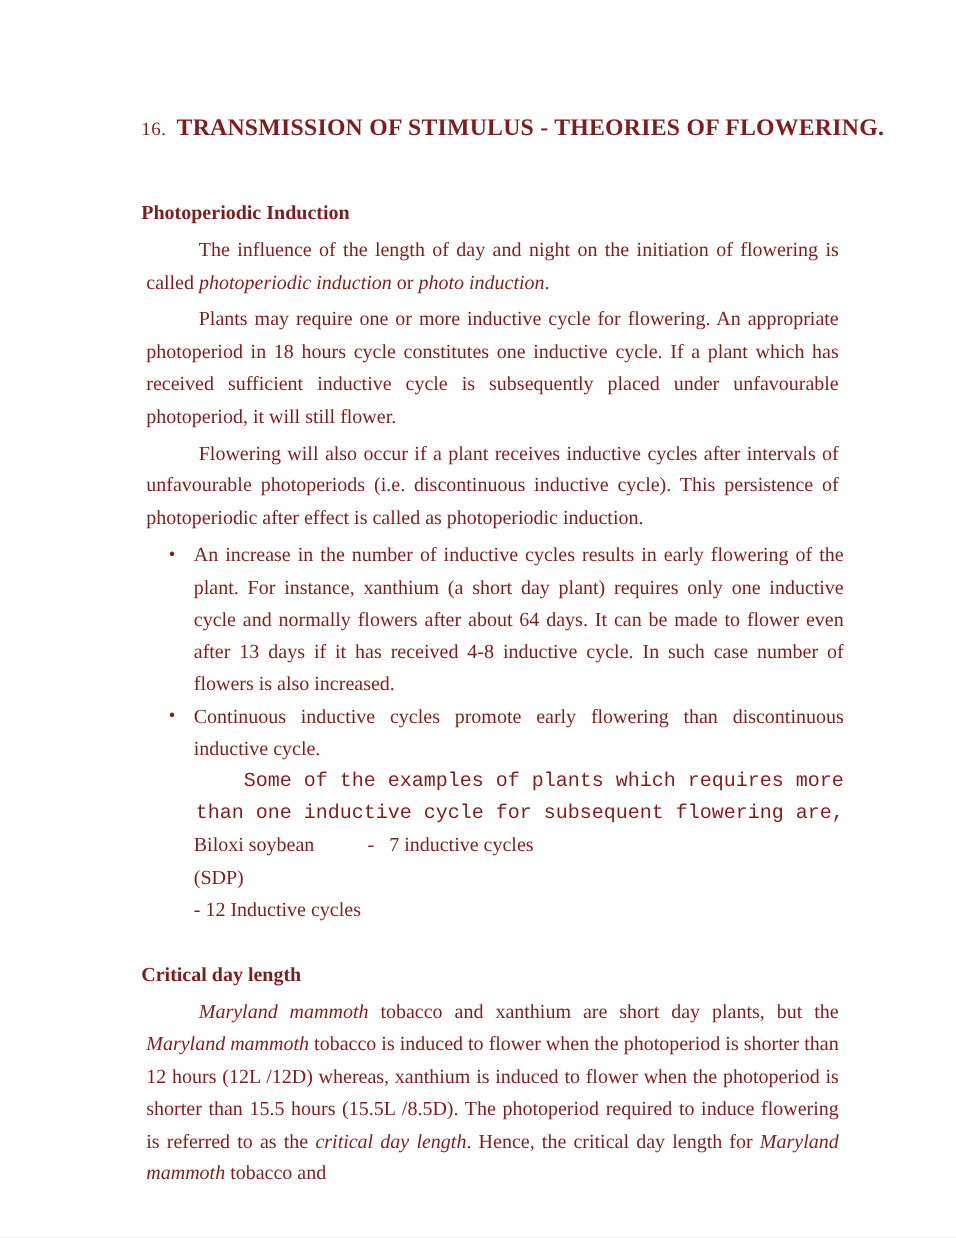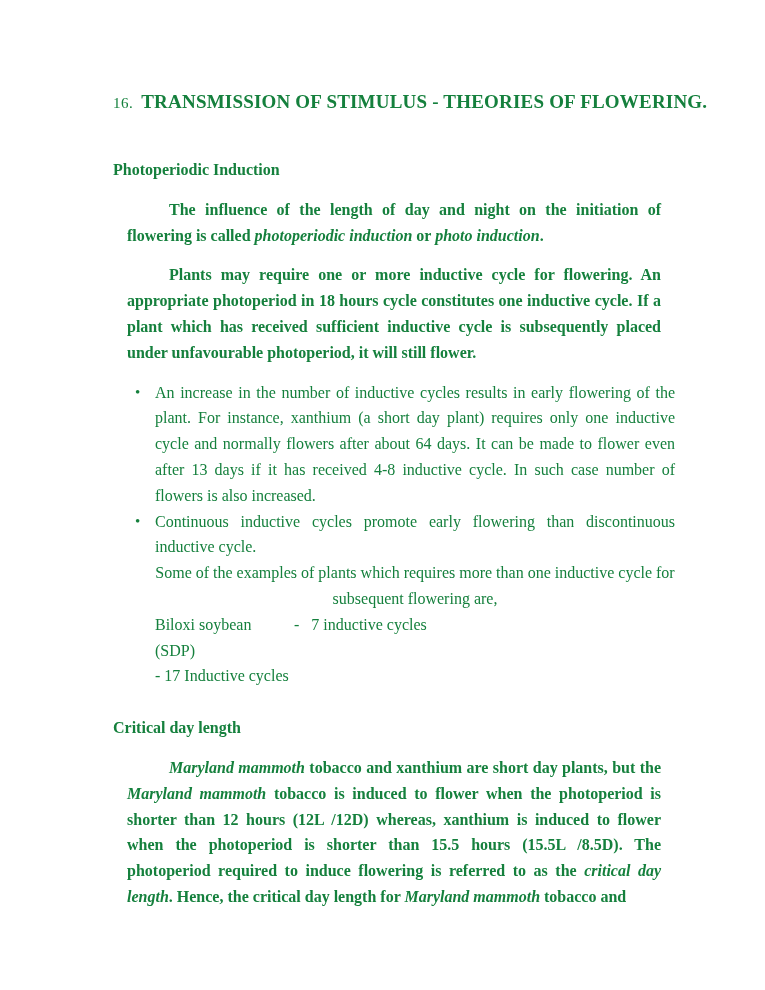--- a/index.html
+++ b/index.html
@@ -2,21 +2,21 @@
 <html><head>
 <meta charset="utf-8">
 <style>
   html,body{margin:0;padding:0;background:#e8e8e8;}
   .page{
     position:relative;
     width:765px;height:990px;
     background:#ffffff;
     margin:0 auto;
     font-family:"Liberation Serif","DejaVu Serif",serif;
-    color:#15803d;
+    color:#7f1d1d;
     overflow:hidden;
     box-sizing:border-box;
   }
   .content{
     position:absolute;
     left:113px;top:0;
     width:562px;
   }
   .doc-title{
     margin:84px 0 0 0;
@@ -36,47 +36,47 @@
   }
   .sec-heading{
     margin:0;
     font-size:16px;
     font-weight:bold;
     line-height:25.8px;
   }
   .sec-heading.first{margin-top:41px;}
   .sec-heading.second{margin-top:26px;}
   .para{
-    margin:14px;
+    margin:4px;
     font-size:16px;
     line-height:25.8px;
     text-align:justify;
     text-indent:42px;
-    font-weight:bold;
   }
   .it{font-style:italic;}
   .bullet-item{
     position:relative;
     margin:0;
     padding-left:42px;
     font-size:16px;
     line-height:25.8px;
     text-align:justify;
   }
   .bullet-item .marker{
     position:absolute;
     left:22px;top:0;
     font-size:15px;
   }
   .examples-intro{
     margin:0;
     padding-left:42px;
     font-size:16px;
     line-height:25.8px;
-    text-align:center;
+    text-align:right;
+    font-family:Liberation Mono, monospace;
   }
   .example-row{
     display:flex;
     padding-left:42px;
     font-size:16px;
     line-height:25.8px;
   }
   .example-row .plant{
     width:139px;
     flex:0 0 139px;
@@ -92,39 +92,40 @@
   <div class="content">
 
     <h1 class="doc-title"><span class="num">16.</span><span>&nbsp;</span><span class="main">TRANSMISSION OF STIMULUS - THEORIES OF FLOWERING.</span></h1>
 
     <h2 class="sec-heading first">Photoperiodic Induction</h2>
 
     <p class="para"><span>The influence of the length of day and night on the initiation of flowering is called </span><span class="it">photoperiodic induction</span><span> or </span><span class="it">photo induction</span><span>.</span></p>
 
     <p class="para">Plants may require one or more inductive cycle for flowering.  An appropriate photoperiod in 18 hours cycle constitutes one inductive cycle. If a plant which has received sufficient inductive cycle is subsequently placed under unfavourable photoperiod, it will still flower.</p>
 
+    <p class="para">Flowering will also occur if a plant receives inductive cycles after intervals of unfavourable photoperiods (i.e. discontinuous inductive cycle).  This persistence of photoperiodic after effect is called as photoperiodic induction.</p>
 
     <div class="bullet-item">
       <span class="marker">•</span>
       <span>An increase in the number of inductive cycles results in early flowering of the plant.  For instance, xanthium (a short day plant) requires only one inductive cycle and normally flowers after about 64 days.  It can be made to flower even after 13 days if it has received 4-8 inductive cycle.  In such case number of flowers is also increased.</span>
     </div>
 
     <div class="bullet-item">
       <span class="marker">•</span>
       <span>Continuous inductive cycles promote early flowering than discontinuous inductive cycle.</span>
     </div>
 
     <p class="examples-intro">Some of the examples of plants which requires more than one inductive cycle for subsequent flowering are,</p>
 
     <div class="example-row">
       <span class="plant">Biloxi soybean (SDP)</span>
       <span class="cycles">-   7 inductive cycles</span>
     </div>
     <div class="example-row">
-      <span class="cycles">- 17 Inductive cycles</span>
+      <span class="cycles">- 12 Inductive cycles</span>
     </div>
 
     <h2 class="sec-heading second">Critical day length</h2>
 
     <p class="para"><span class="it">Maryland mammoth</span><span> tobacco and xanthium are short day plants, but the </span><span class="it">Maryland mammoth</span><span> tobacco is induced to flower when the photoperiod is shorter than 12 hours (12L /12D) whereas, xanthium is induced to flower when the photoperiod is shorter than 15.5 hours (15.5L /8.5D).  The photoperiod required to induce flowering is referred to as the </span><span class="it">critical day length</span><span>.  Hence, the critical day length for </span><span class="it">Maryland mammoth</span><span> tobacco and</span></p>
 
   </div>
 </div>
 
 </body></html>

